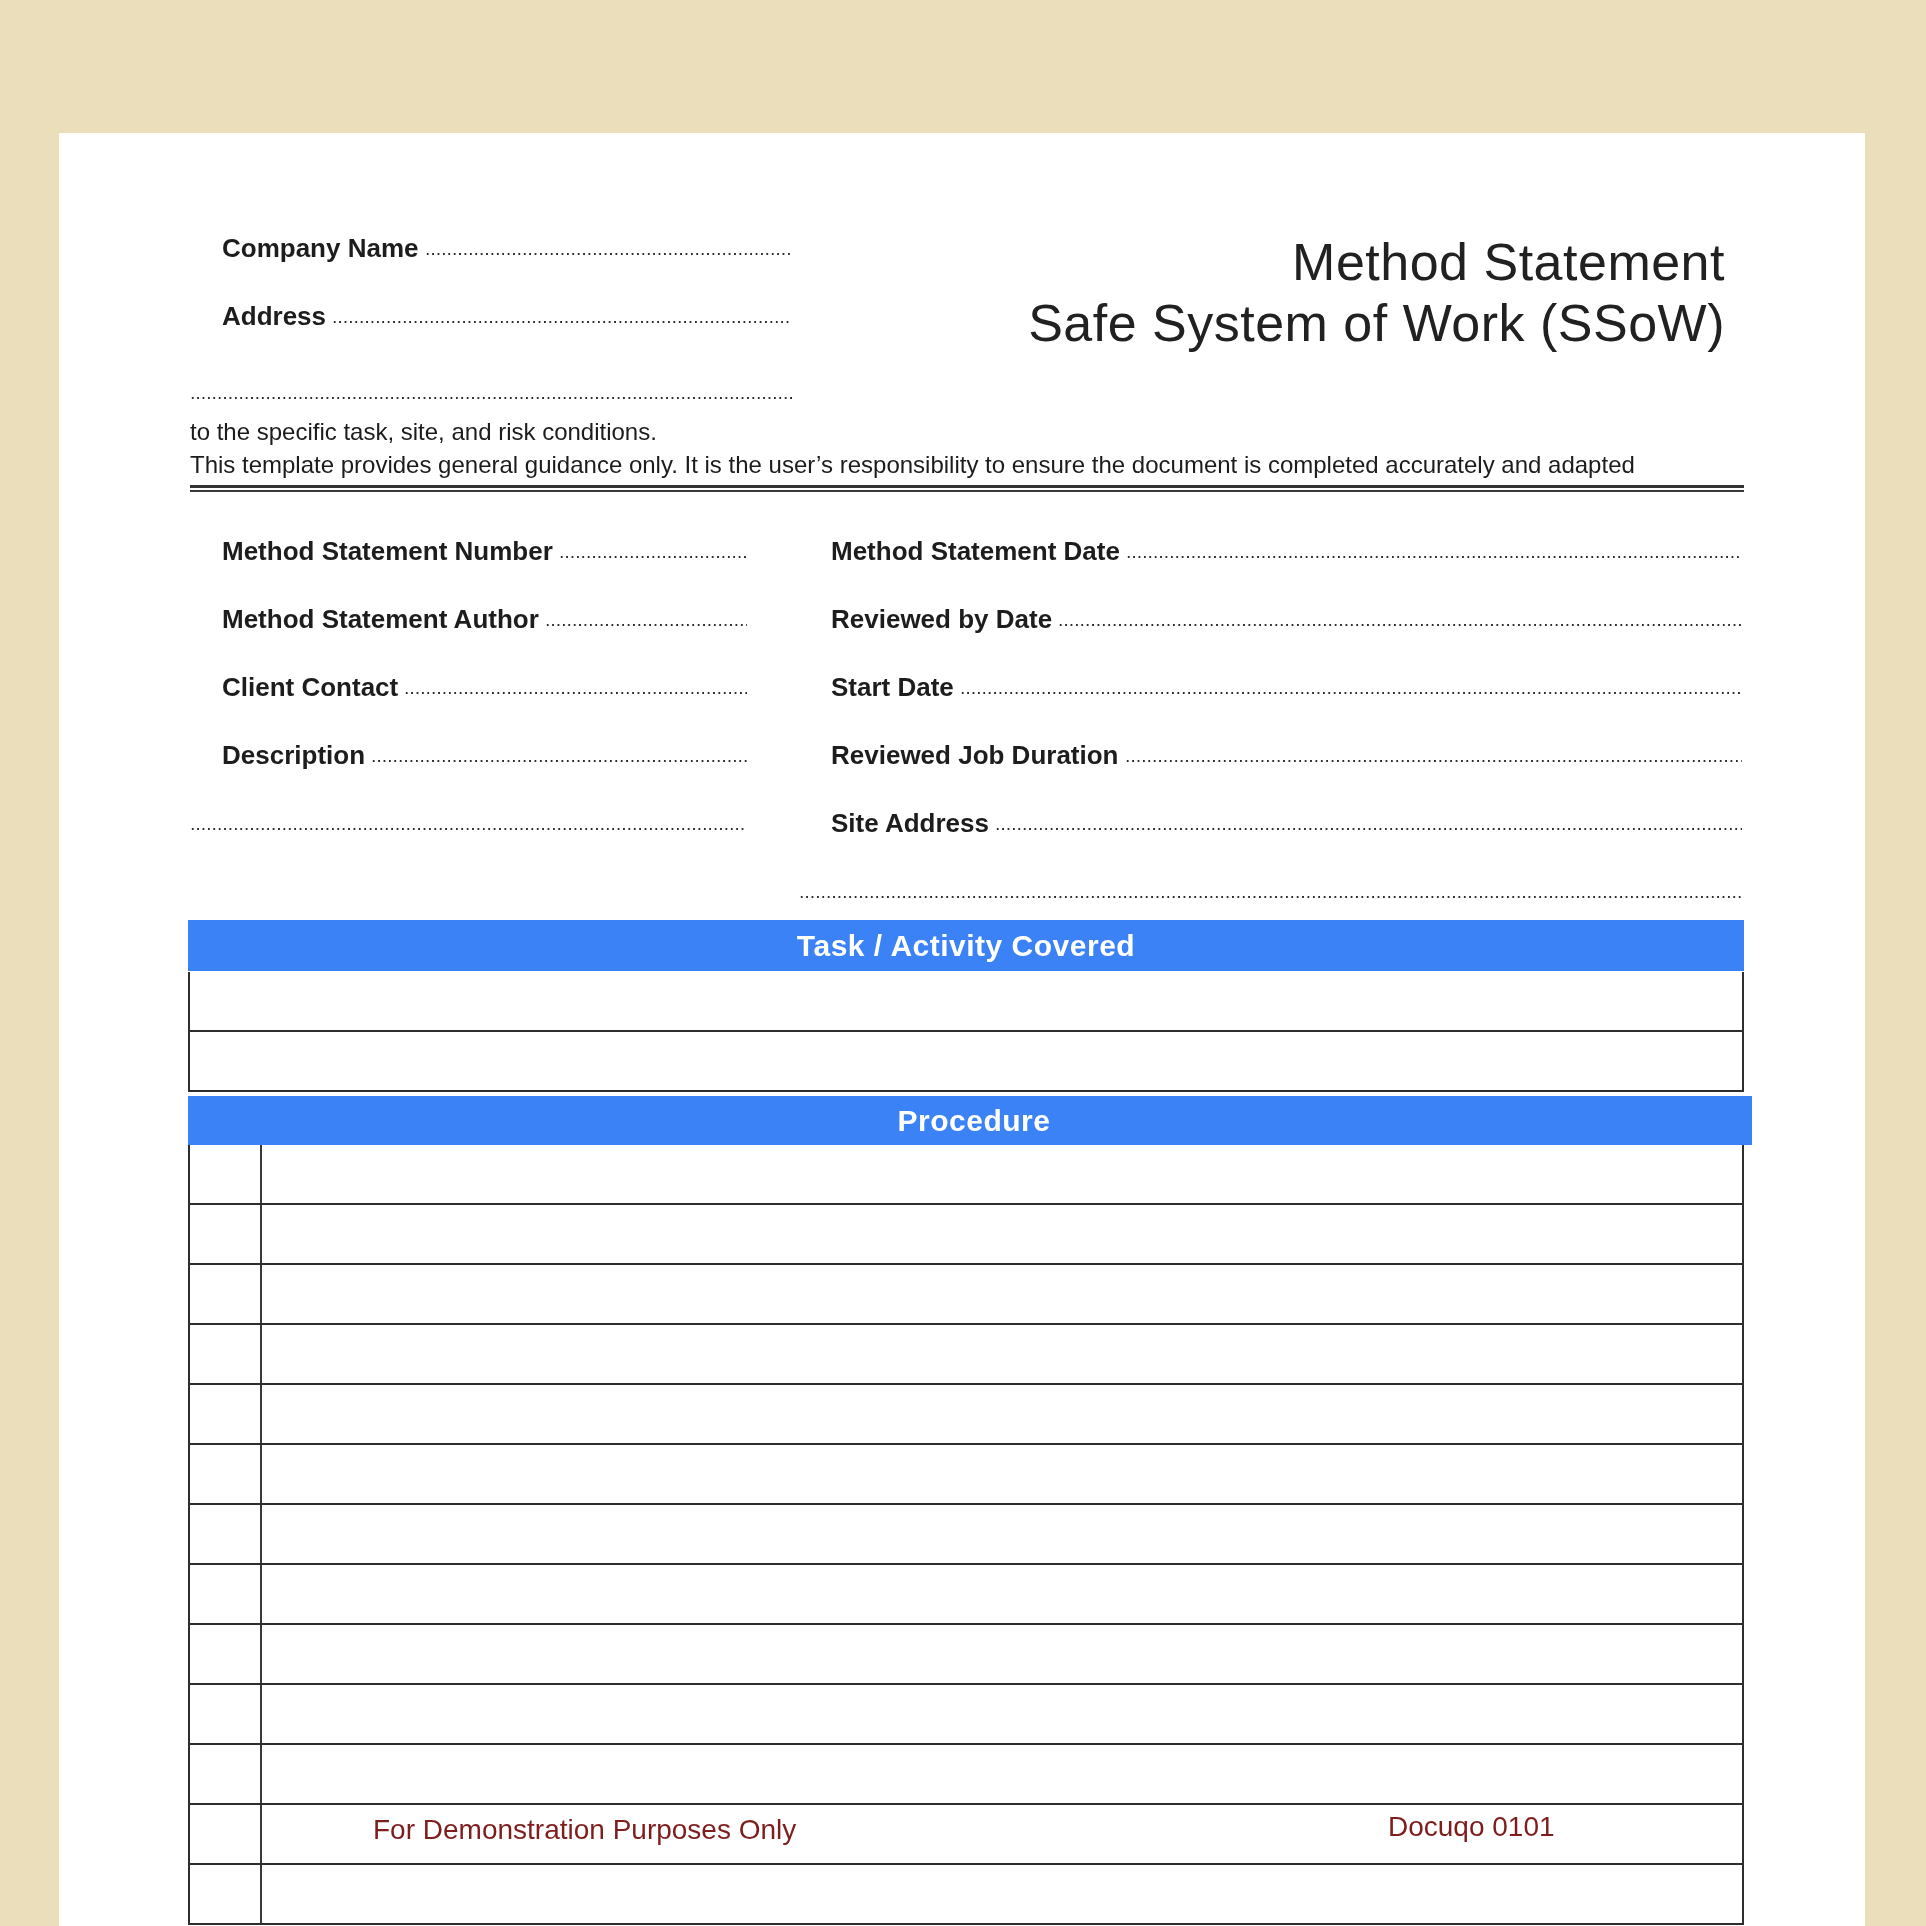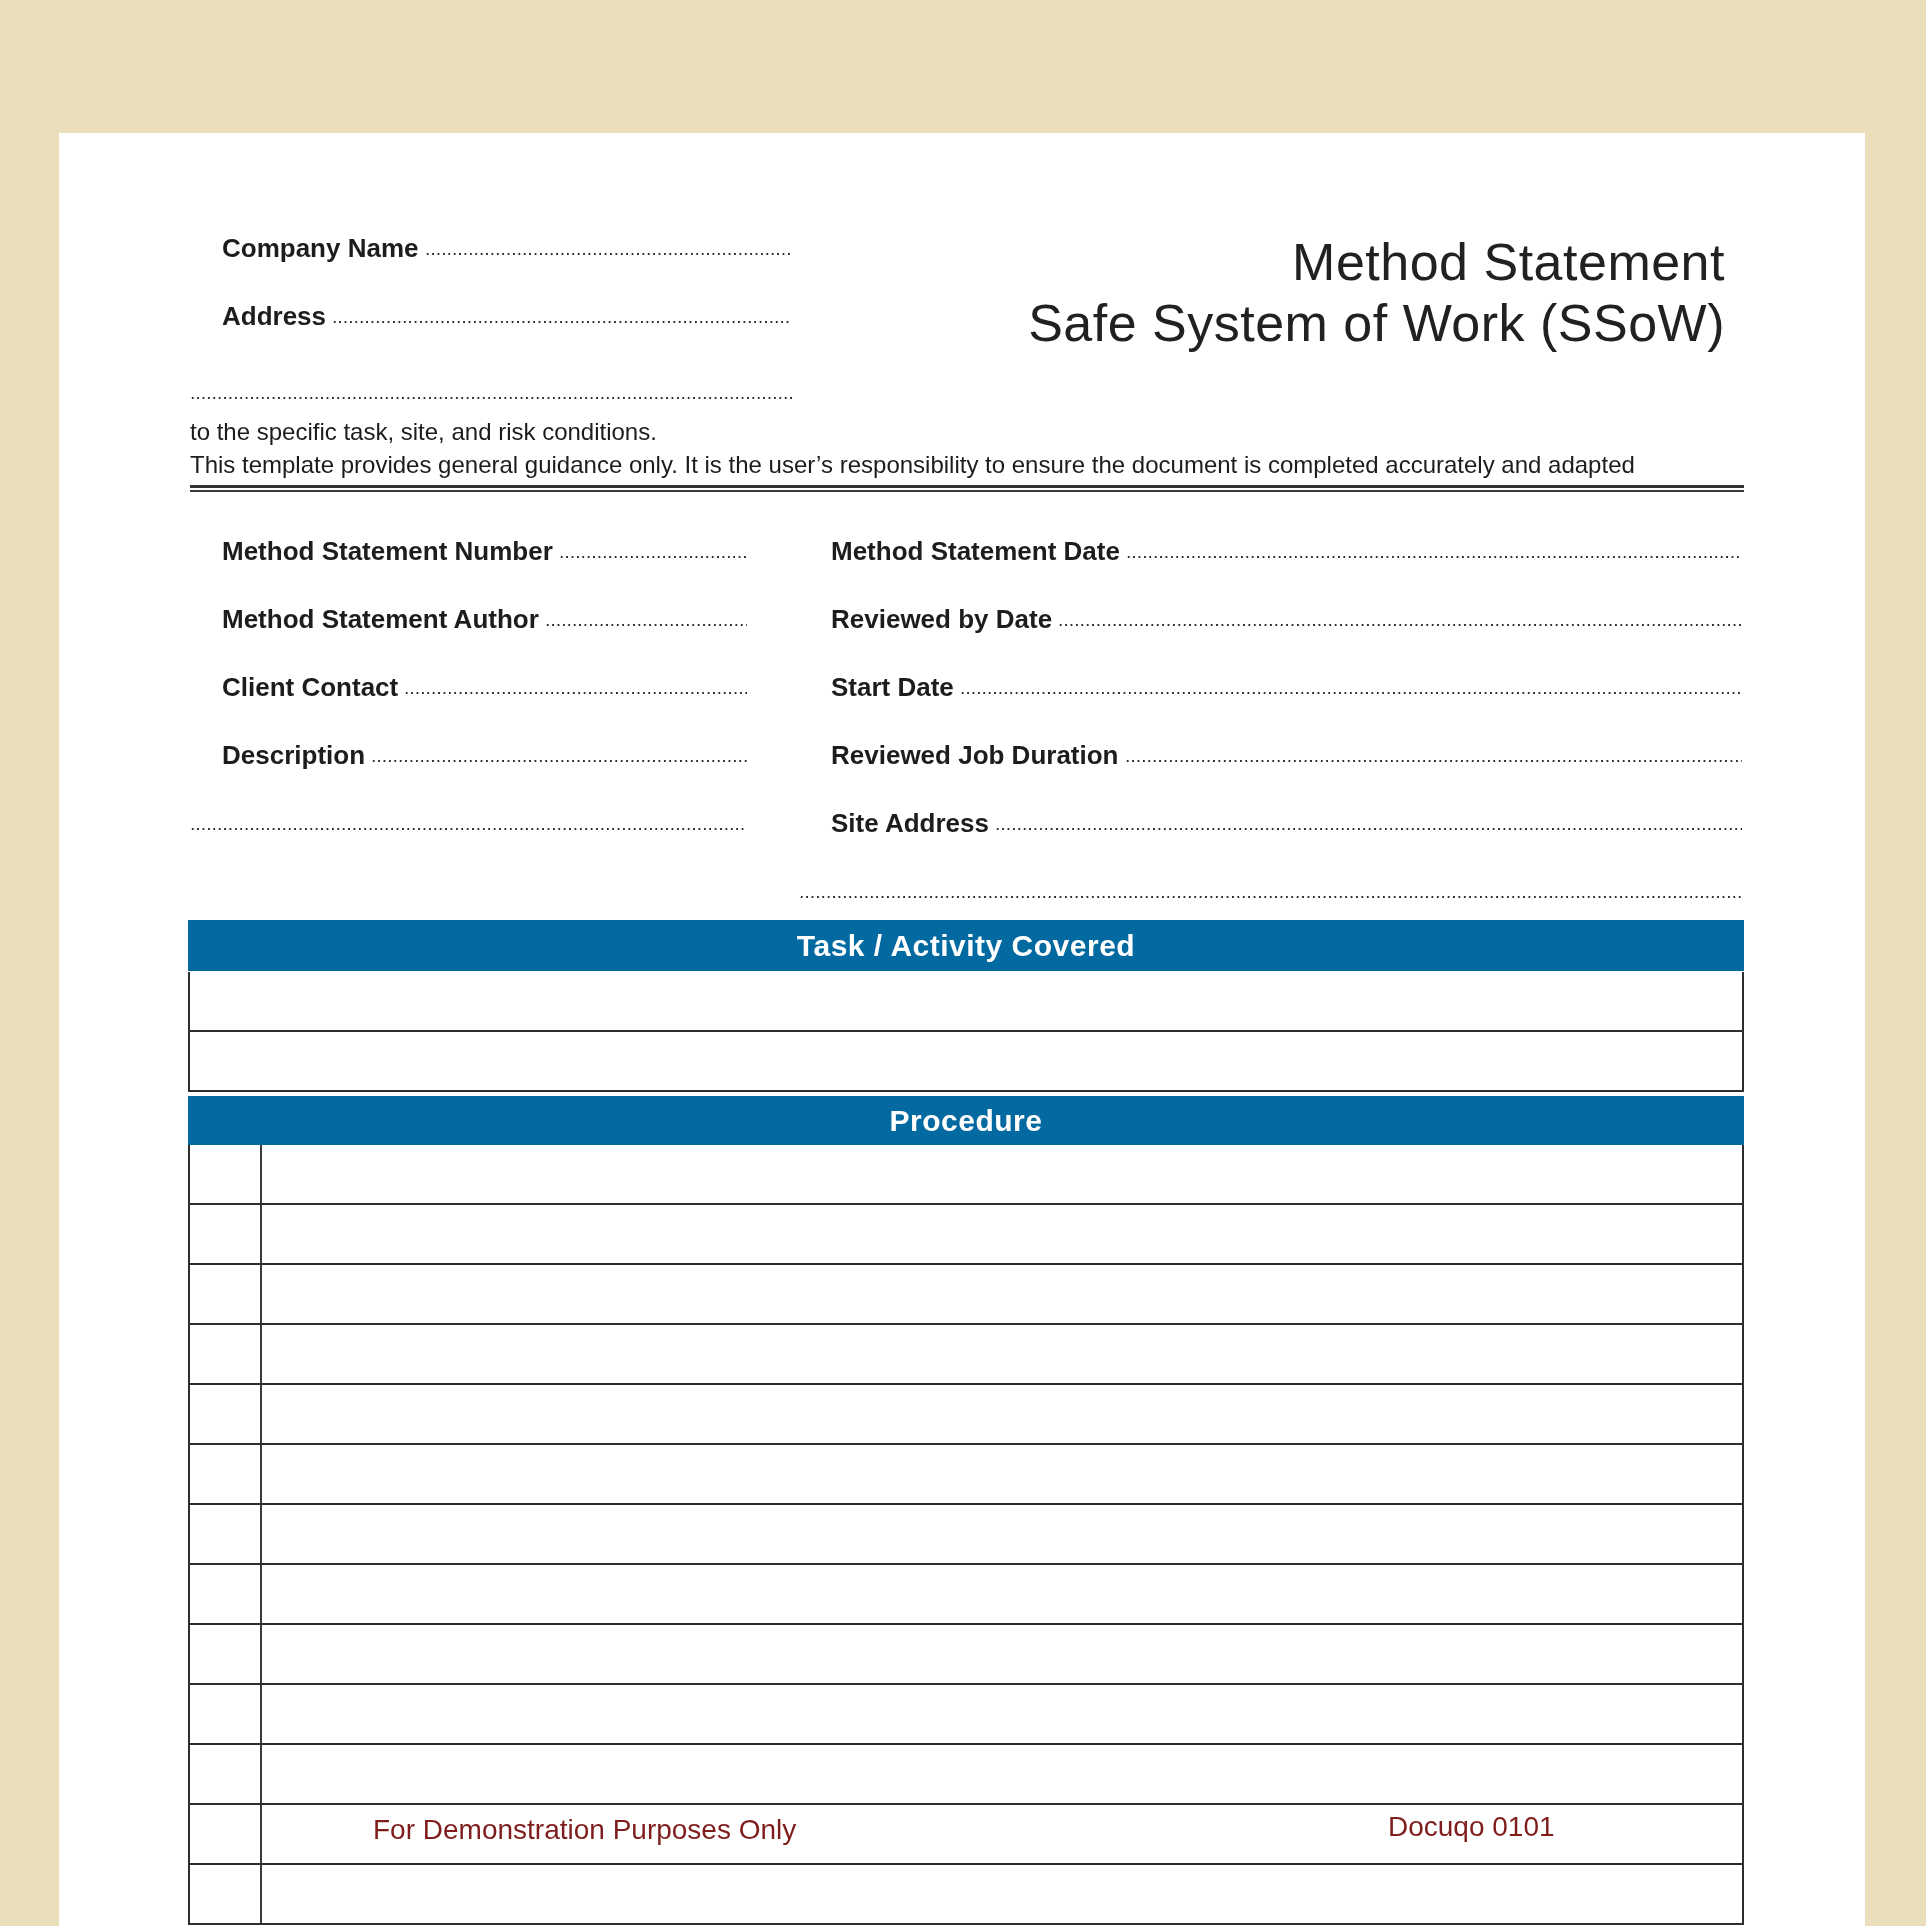--- a/index.html
+++ b/index.html
@@ -44,26 +44,26 @@
   .rule{
     left:131px;top:352px;width:1554px;height:2px;
     border-top:3px solid #333333;border-bottom:2px solid #3a3a3a;
   }
 
   .col-left{left:131px;top:402px;width:557px;}
   .col-right{left:740px;top:402px;width:943px;}
 
   
   .bar{
-    left:129px;width:1556px;background:#0369a1;color:#ffffff;
+    left:129px;width:1556px;background:#3b82f6;color:#ffffff;
     display:flex;align-items:center;justify-content:center;
     font-weight:bold;font-size:30px;letter-spacing:0.5px;
   }
   .task-bar{top:787px;height:51px;}
-  .proc-bar{top:963px;height:49px;}
+  .proc-bar{top:963px;height:49px;padding-left:8px;}
   .task-rows{left:129px;top:839px;width:1552px;border:2px solid #2e2e2e;border-top:none;}
   .task-row{height:58px;background:#fff;border-bottom:2px solid #2e2e2e;}
   .task-row:last-child{border-bottom:none;}
   .proc-rows{left:129px;top:1012px;width:1552px;border:2px solid #2e2e2e;border-top:none;border-bottom:none;}
   .p-row{display:flex;height:58px;background:#fff;border-bottom:2px solid #2e2e2e;}
   .p-num{width:70px;border-right:2px solid #3a3a3a;}
   .p-body{flex:1;}
 
   .wm{white-space:nowrap;color:#7f1d1d;font-size:28px;}
   .wm-demo{left:314px;top:1681px;}

